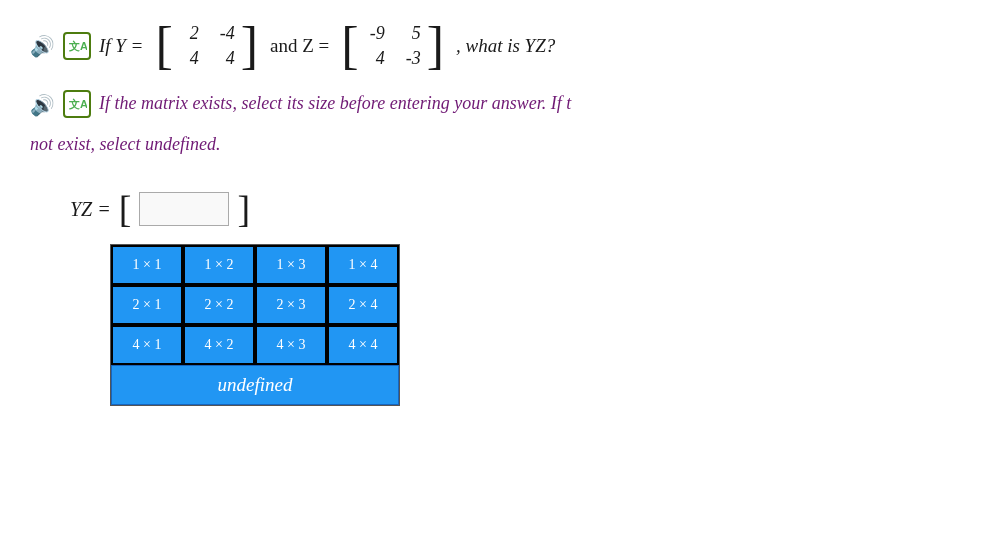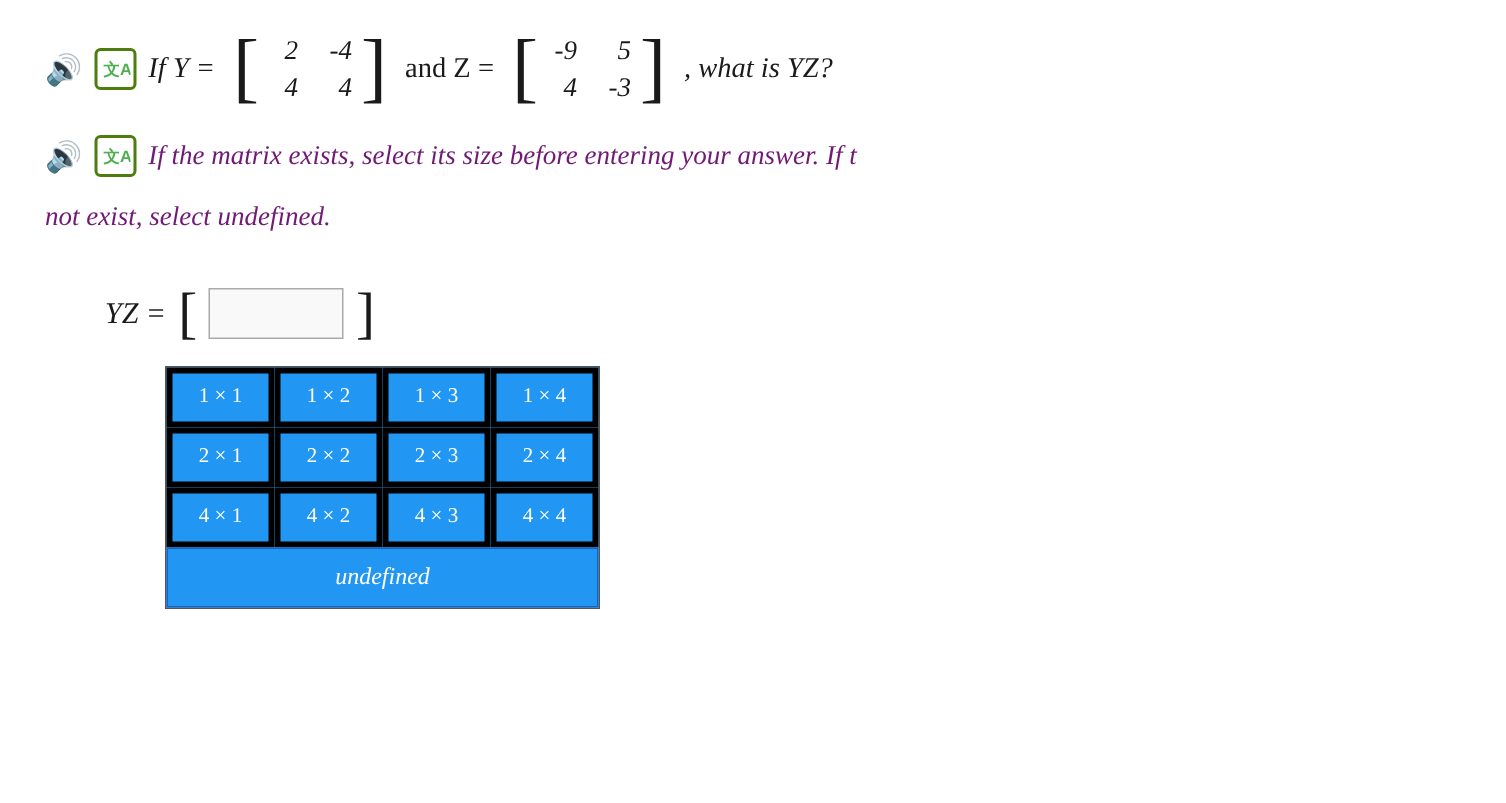--- a/index.html
+++ b/index.html
@@ -134,36 +134,36 @@
 
     .grid-row {
       display: flex;
     }
 
     .grid-btn {
       width: 72px;
       height: 40px;
       background: #2196F3;
       color: white;
-      border: 4px solid #000000;
+      border: 2px solid #000000;
       font-size: 14px;
       cursor: pointer;
       display: flex;
       align-items: center;
       justify-content: center;
       font-family: Georgia, serif;
     }
 
     .undefined-btn {
       width: 100%;
       height: 40px;
       background: #2196F3;
       color: white;
       border: 1px solid #1565C0;
-      font-size: 16px;
+      font-size: 19px;
       cursor: pointer;
       font-family: Georgia, serif;
       font-style: italic;
     }
 
     .second-q-row {
       display: flex;
       align-items: flex-start;
       gap: 8px;
       margin-bottom: 8px;

